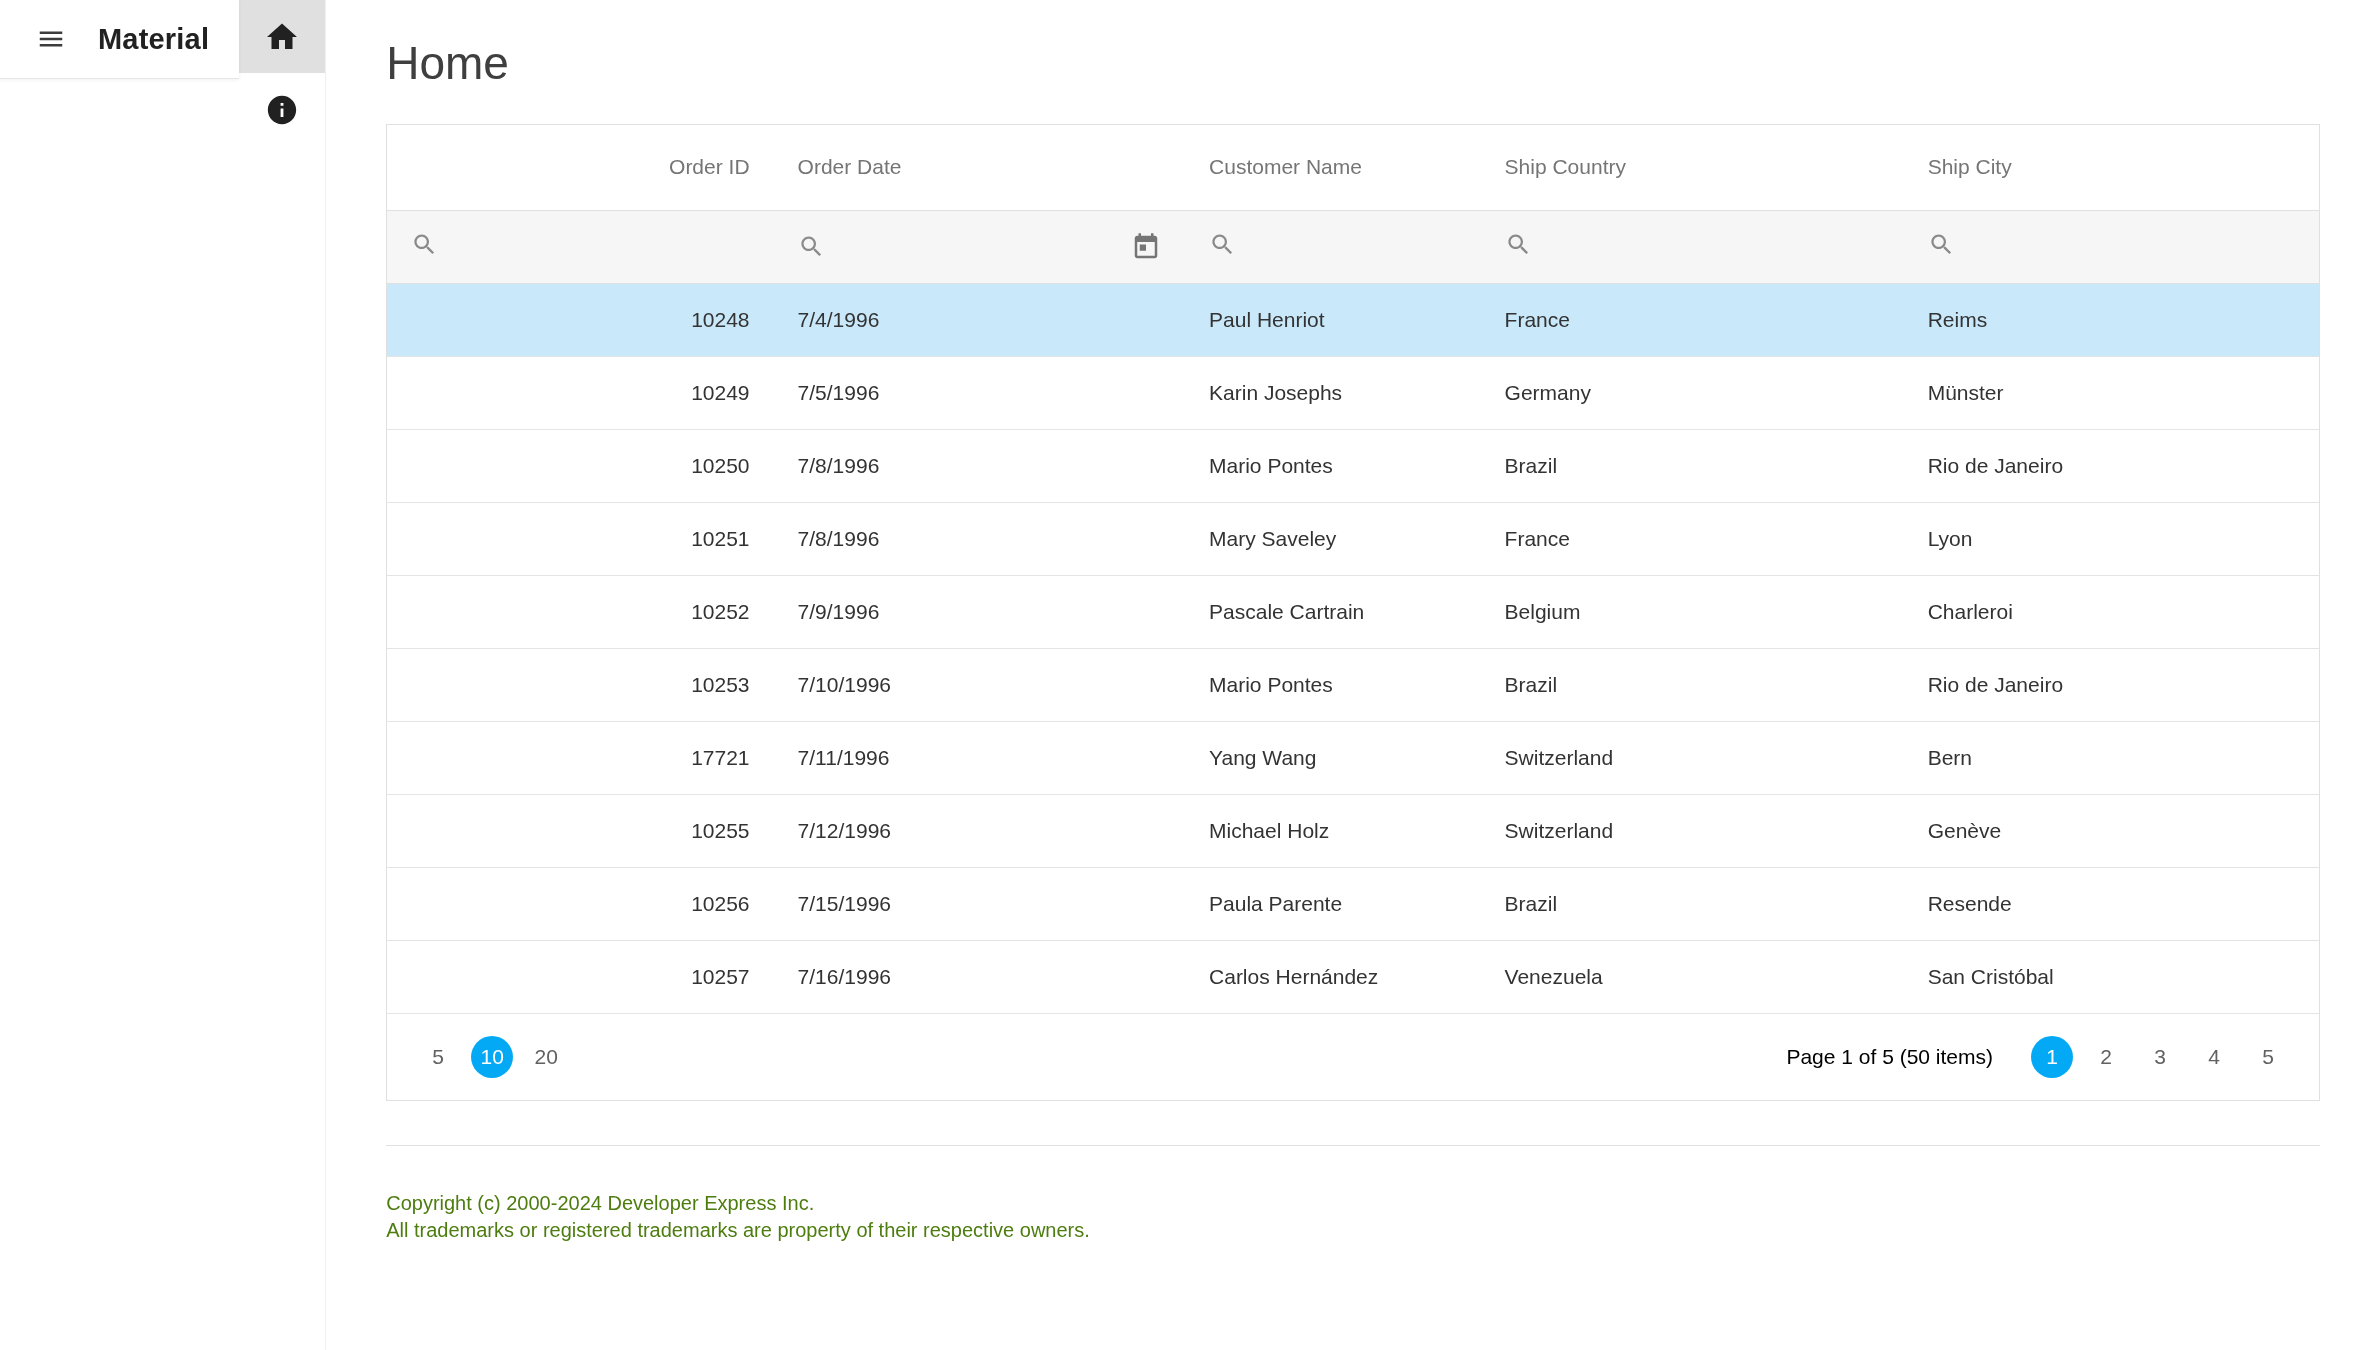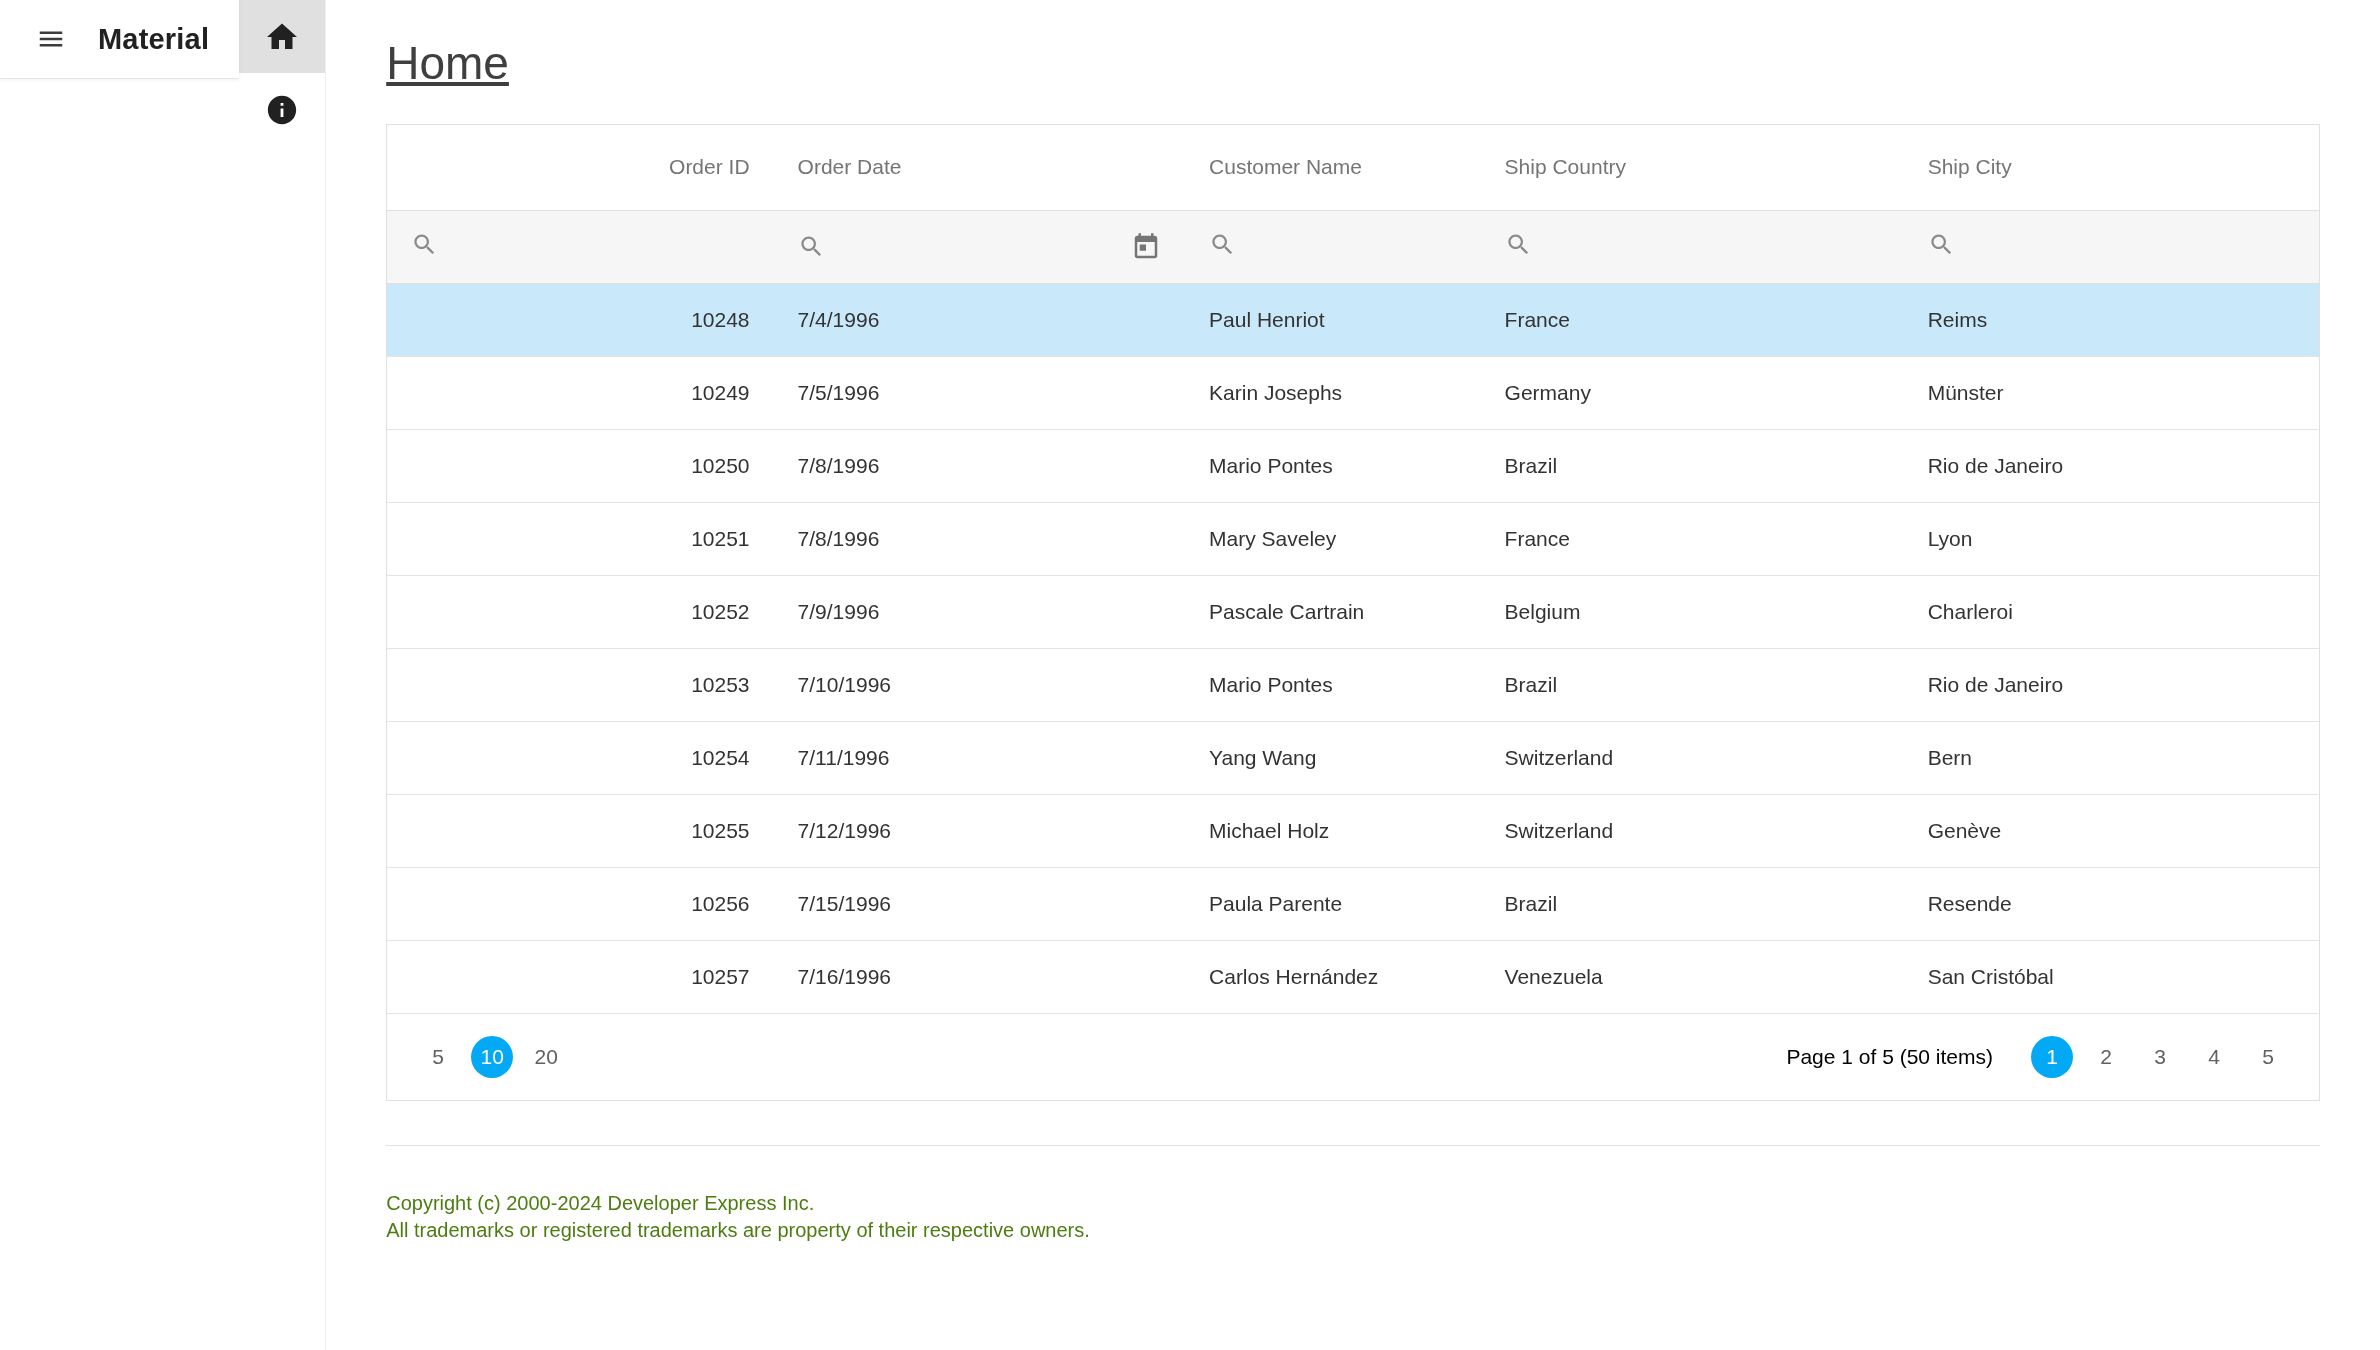--- a/index.html
+++ b/index.html
@@ -19,21 +19,21 @@
   .appbar-title{font-size:29px;font-weight:700;color:#212121;letter-spacing:0.2px;}
 
   
   .layout{flex:1;display:flex;min-height:0;}
   .sidebar{width:87px;flex:0 0 87px;background:#fff;border-right:1px solid #f0f0f0;}
   .sidebar-item{height:73px;display:flex;align-items:center;justify-content:center;cursor:pointer;}
   .sidebar-item.active{background:#e0e0e0;}
   .icon{display:inline-flex;align-items:center;justify-content:center;}
 
   .content{flex:1;padding:0 60px;min-width:0;}
-  .page-title{font-size:46px;font-weight:400;color:#3f3f3f;margin:36px 0 34px;text-decoration:underline;}
+  .page-title{font-size:46px;font-weight:400;color:#3f3f3f;margin:36px 0 34px;}
 
   
   .grid{border:1px solid #e0e0e0;background:#fff;}
   table{width:100%;border-collapse:collapse;table-layout:fixed;}
   col.c-order-id{width:20%;}
   col.c-order-date{width:21.3%;}
   col.c-customer{width:15.3%;}
   col.c-country{width:21.9%;}
   col.c-city{width:21.5%;}
   th{height:85px;font-size:21px;font-weight:500;color:#757575;text-align:left;
@@ -199,21 +199,21 @@
                 <td>Charleroi</td>
               </tr>
               <tr>
                 <td class="right">10253</td>
                 <td>7/10/1996</td>
                 <td>Mario Pontes</td>
                 <td>Brazil</td>
                 <td>Rio de Janeiro</td>
               </tr>
               <tr>
-                <td class="right">10254</td>
+                <td class="right">17721</td>
                 <td>7/11/1996</td>
                 <td>Yang Wang</td>
                 <td>Switzerland</td>
                 <td>Bern</td>
               </tr>
               <tr>
                 <td class="right">10255</td>
                 <td>7/12/1996</td>
                 <td>Michael Holz</td>
                 <td>Switzerland</td>

